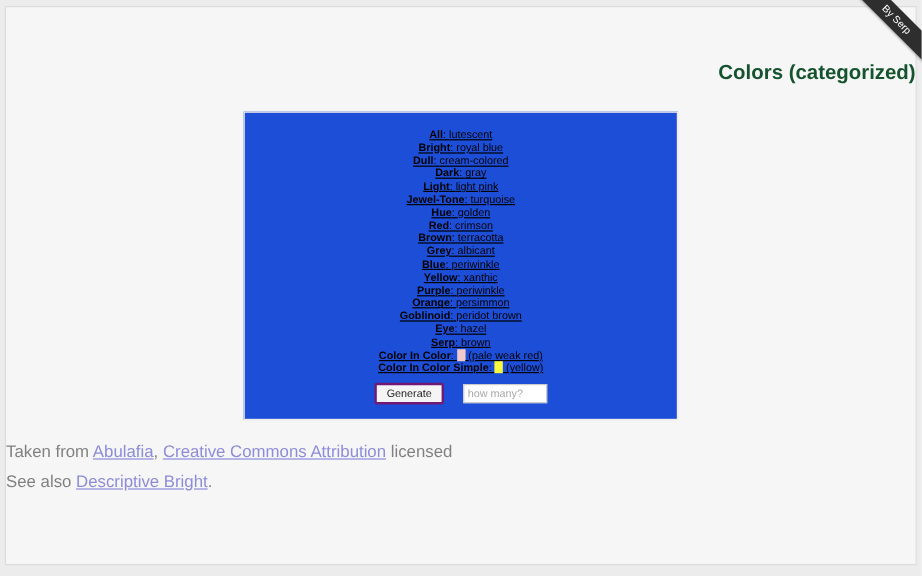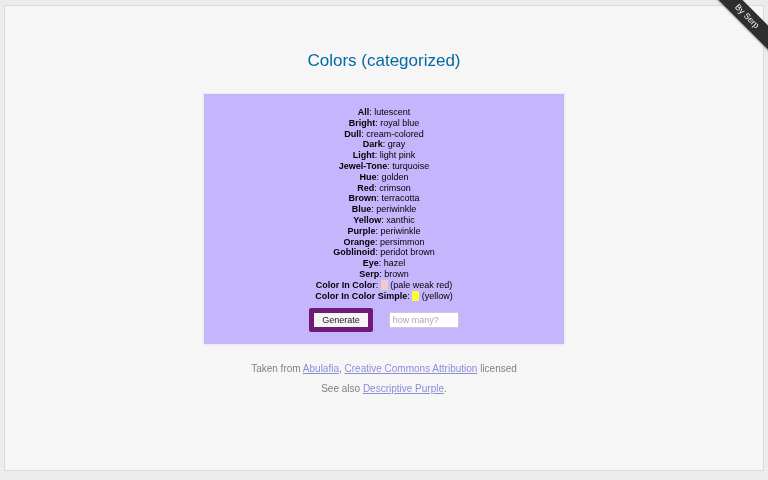--- a/index.html
+++ b/index.html
@@ -7,49 +7,49 @@
     width:768px;height:480px;position:relative;overflow:hidden;
     background:#ececec;
     font-family:"Liberation Sans","DejaVu Sans",sans-serif;
   }
   .frame{
     position:absolute;left:4px;top:5px;right:4px;bottom:9px;
     background:#f6f6f6;border:1px solid #dcdcdc;
     overflow:hidden;
   }
   .page-title{
-    margin:45px 0 0;text-align:center;
-    font-size:17px;font-weight:normal;color:#0369a1;
+    margin:45px 0 0;text-align:right;
+    font-size:17px;font-weight:bold;color:#14532d;
   }
   .card{
-    width:360px;margin:22px auto 0;background:#c4b5fd;
+    width:360px;margin:22px auto 0;background:#1d4ed8;
     border:1px solid #ececec;box-shadow:0 1px 2px rgba(0,0,0,0.04);
-    padding:13px 0 12px;text-align:center;
+    padding:13px 0 12px;text-align:center;text-decoration:underline;
   }
   .row{font-size:9px;line-height:10.8px;color:#000;}
   .row b{font-weight:bold;}
   .row b::after{content:": ";font-weight:normal;}
   .swatch{
     display:inline-block;width:7px;height:10px;vertical-align:-2px;
   }
   .form-row{margin-top:7px;}
   .generate-btn{
     font-family:"Liberation Sans","DejaVu Sans",sans-serif;
     font-size:9px;color:#222;
-    background:#f5f5f5;border:5px solid #701a75;border-radius:2px;
+    background:#f5f5f5;border:2px solid #701a75;border-radius:2px;
     padding:2px 8px;vertical-align:middle;cursor:pointer;text-align:right;
   }
   .howmany-input{
     font-family:"Liberation Sans","DejaVu Sans",sans-serif;
     font-size:9px;width:62px;padding:2px 3px;
     border:1px solid #ccc;background:#fff;color:#333;
     vertical-align:middle;margin-left:16px;
   }
   .howmany-input::placeholder{color:#a9a9a9;}
-  .footer{margin-top:18px;text-align:center;font-size:10px;color:#818181;}
+  .footer{margin-top:18px;font-size:14px;color:#818181;}
   .footer .foot-line{margin-top:9px;}
   .footer .foot-line:first-child{margin-top:0;}
   .footer a{color:#8c8cdb;text-decoration:underline;cursor:pointer;}
   .ribbon{
     position:absolute;top:8px;right:-31px;width:104px;height:17px;
     line-height:17px;text-align:center;
     background:#2e2e2e;color:#fff;font-size:8.5px;
     transform:rotate(45deg);
     box-shadow:0 1px 2px rgba(0,0,0,0.3);
     z-index:5;
@@ -65,36 +65,37 @@
   <div class="card">
     <div class="row"><b>All</b><span>lutescent</span></div>
     <div class="row"><b>Bright</b><span>royal blue</span></div>
     <div class="row"><b>Dull</b><span>cream-colored</span></div>
     <div class="row"><b>Dark</b><span>gray</span></div>
     <div class="row"><b>Light</b><span>light pink</span></div>
     <div class="row"><b>Jewel-Tone</b><span>turquoise</span></div>
     <div class="row"><b>Hue</b><span>golden</span></div>
     <div class="row"><b>Red</b><span>crimson</span></div>
     <div class="row"><b>Brown</b><span>terracotta</span></div>
+    <div class="row"><b>Grey</b><span>albicant</span></div>
     <div class="row"><b>Blue</b><span>periwinkle</span></div>
     <div class="row"><b>Yellow</b><span>xanthic</span></div>
     <div class="row"><b>Purple</b><span>periwinkle</span></div>
     <div class="row"><b>Orange</b><span>persimmon</span></div>
     <div class="row"><b>Goblinoid</b><span>peridot brown</span></div>
     <div class="row"><b>Eye</b><span>hazel</span></div>
     <div class="row"><b>Serp</b><span>brown</span></div>
 
     <div class="row"><b>Color In Color</b><span class="swatch" style="background-color:#f2caca"></span> <span>(pale weak red)</span></div>
     <div class="row"><b>Color In Color Simple</b><span class="swatch" style="background-color:#fbfb3d"></span> <span>(yellow)</span></div>
 
     <div class="form-row">
       <button class="generate-btn">Generate</button><input class="howmany-input" type="text" placeholder="how many?" style="">
     </div>
   </div>
 
   <div class="footer">
     <div class="foot-line"><span>Taken from </span><a>Abulafia</a><span>, </span><a>Creative Commons Attribution</a><span> licensed</span></div>
-    <div class="foot-line"><span>See also </span><a>Descriptive Purple</a><span>.</span></div>
+    <div class="foot-line"><span>See also </span><a>Descriptive Bright</a><span>.</span></div>
   </div>
 
 </div>
 
 <div class="ribbon">By Serp</div>
 
 </body></html>

